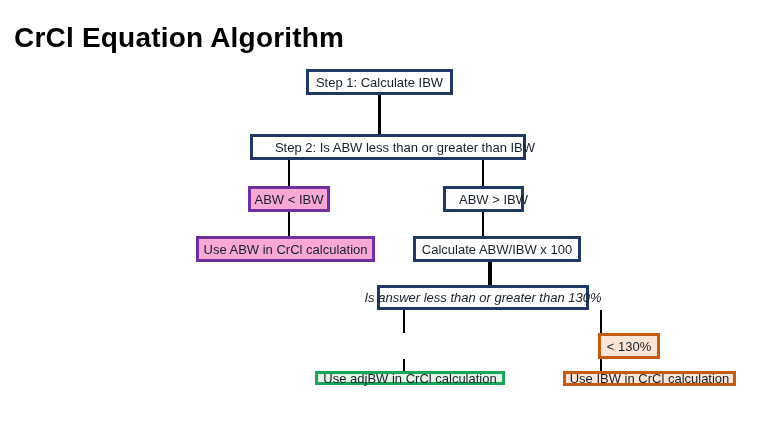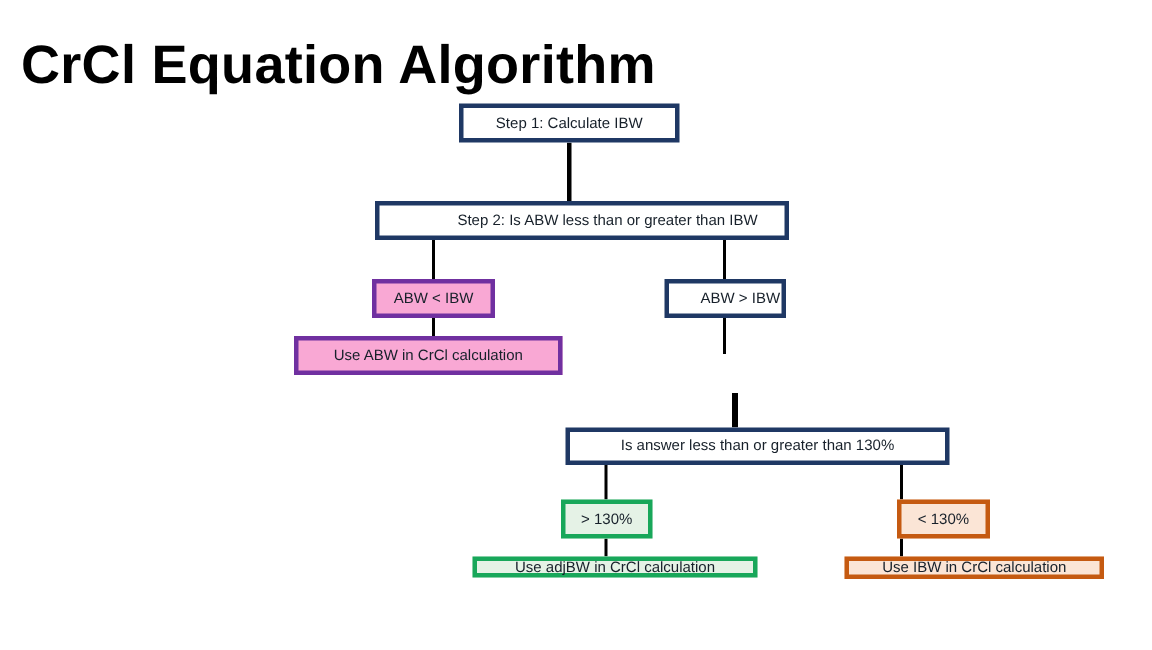--- a/index.html
+++ b/index.html
@@ -7,48 +7,48 @@
     width:768px; height:433px;
     background:#ffffff;
     font-family:"Liberation Sans", sans-serif;
     position:relative;
     overflow:hidden;
   }
   .canvas { position:absolute; left:0; top:0; width:768px; height:433px; }
 
   .page-title {
     position:absolute; left:14px; top:22px;
-    font-size:36px; font-weight:bold; color:#000000;
+    font-size:28px; font-weight:bold; color:#000000;
     letter-spacing:0.2px; white-space:nowrap;
   }
 
   .node {
     position:absolute; box-sizing:border-box;
     display:flex; align-items:center; justify-content:center;
-    font-size:10px; color:#17202a;
+    font-size:13px; color:#17202a;
     white-space:nowrap;
     background:#ffffff;
     border:3px solid #1f3864;
     z-index:2;
   }
   .scheme-navy   { border-color:#1f3864; background:#ffffff; }
   .scheme-purple { border-color:#7030a0; background:#f9a8d4; }
   .scheme-green  { border-color:#18a75a; background:#e5f2e6; }
   .scheme-orange { border-color:#c55a11; background:#fbe5d6;margin-left:28px; }
 
   .connector { position:absolute; background:#000000; z-index:1; }
 
   
   #n-step1     { left:306px; top:69px;  width:147px; height:26px; }
   #n-step2     { left:250px; top:134px; width:276px; height:26px;padding-left:34px; }
   #n-abw-lt    { left:248px; top:186px; width:82px;  height:26px; }
-  #n-use-abw   { left:196px; top:224px; width:179px; height:26px; }
+  #n-use-abw   { left:196px; top:236px; width:179px; height:26px; }
   #n-abw-gt    { left:443px; top:186px; width:81px;  height:26px;padding-left:20px; }
   #n-calc      { left:413px; top:236px; width:168px; height:26px; }
-  #n-is-answer { left:377px; top:285px; width:256px; height:25px; }
+  #n-is-answer { left:377px; top:285px; width:212px; height:25px;font-style:italic; }
   #n-gt130     { left:374px; top:333px; width:61px;  height:26px; }
   #n-use-adjbw { left:315px; top:371px; width:190px; height:14px; }
   #n-lt130     { left:570px; top:333px; width:62px;  height:26px; }
   #n-use-ibw   { left:535px; top:371px; width:173px; height:15px; }
 
   
   #c-step1-step2      { left:378px; top:95px;  width:3px; height:39px; }
   #c-step2-abwlt      { left:288px; top:160px; width:2px; height:26px; }
   #c-step2-abwgt      { left:482px; top:160px; width:2px; height:26px; }
   #c-abwlt-useabw     { left:288px; top:212px; width:2px; height:24px; }
@@ -75,19 +75,19 @@
   <div class="connector" id="c-isanswer-gt130"></div>
   <div class="connector" id="c-isanswer-lt130"></div>
   <div class="connector" id="c-gt130-useadjbw"></div>
   <div class="connector" id="c-lt130-useibw"></div>
 
   <div class="node scheme-navy" id="n-step1">Step 1: Calculate IBW</div>
   <div class="node scheme-navy" id="n-step2">Step 2: Is ABW less than or greater than IBW</div>
   <div class="node scheme-purple" id="n-abw-lt">ABW &lt; IBW</div>
   <div class="node scheme-purple" id="n-use-abw">Use ABW in CrCl calculation</div>
   <div class="node scheme-navy" id="n-abw-gt">ABW &gt; IBW</div>
+  <div class="node scheme-navy" id="n-calc">Calculate ABW/IBW x 100</div>
   <div class="node scheme-navy" id="n-is-answer">Is answer less than or greater than 130%</div>
-  <div class="node scheme-green" id="n-gt130">&gt; 130%</div>
   <div class="node scheme-green" id="n-use-adjbw">Use adjBW in CrCl calculation</div>
   <div class="node scheme-orange" id="n-lt130">&lt; 130%</div>
   <div class="node scheme-orange" id="n-use-ibw">Use IBW in CrCl calculation</div>
 
 </div>
 
 </body></html>

